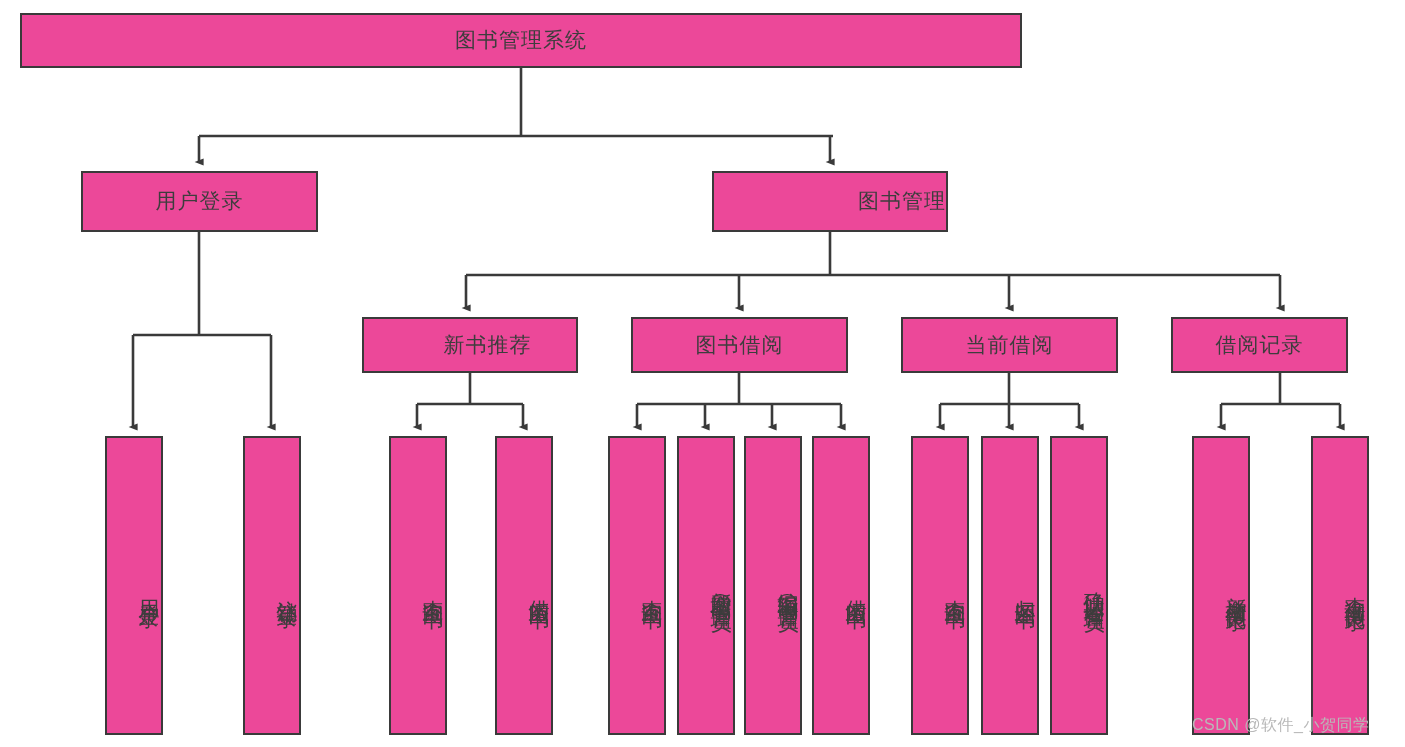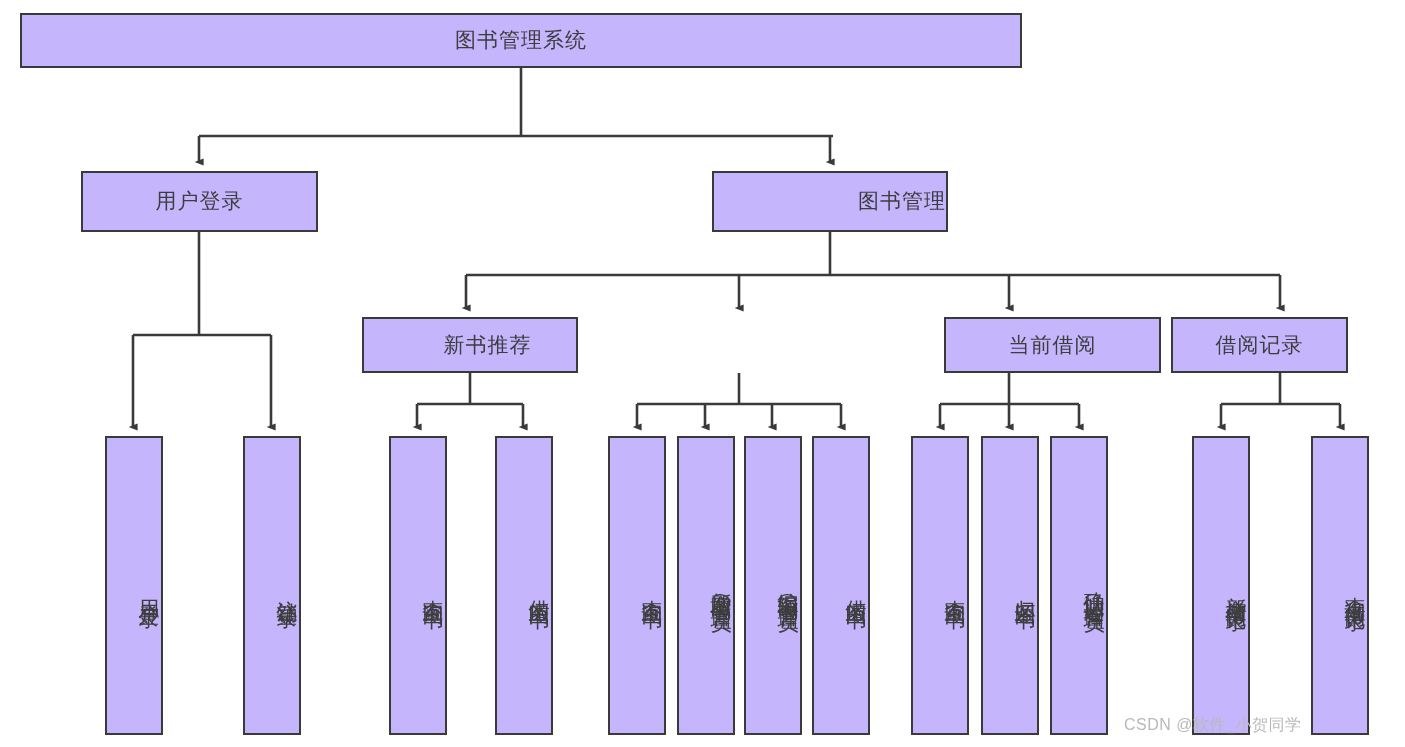--- a/index.html
+++ b/index.html
@@ -11,21 +11,21 @@
     overflow:hidden;
     position:relative;
   }
   #diagram{
     position:absolute;left:0;top:0;width:1405px;height:747px;
   }
   .node{
     position:absolute;
     box-sizing:border-box;
     border:2px solid #3a3a3a;
-    background:#c4b5fd;
+    background:#ec4899;
     display:flex;
     align-items:center;
     justify-content:center;
     color:#3d3d3d;
     z-index:3;
   }
   .node.horiz{
     font-size:21px;
     letter-spacing:1px;
   }
@@ -47,21 +47,21 @@
     white-space:normal;
     line-height:1.15;
   }
   svg#edges{
     position:absolute;left:0;top:0;width:1405px;height:747px;
     z-index:1;
     pointer-events:none;
   }
   #watermark{
     position:absolute;
-    left:1124px;top:715px;
+    left:1192px;top:715px;
     font-size:16px;
     color:#b9b9b9;
     z-index:5;
     white-space:nowrap;
     letter-spacing:0.5px;
   }
 </style>
 </head>
 <body>
 
@@ -124,21 +124,24 @@
   <div class="node horiz" style="left:81px;top:171px;width:237px;height:61px;">
     <span class="node-label">用户登录</span>
   </div>
   <div class="node horiz" style="left:712px;top:171px;width:236px;height:61px;justify-content:flex-end;">
     <span class="node-label">图书管理</span>
   </div>
 
   <div class="node horiz" style="left:362px;top:317px;width:216px;height:56px;padding-left:35px;">
     <span class="node-label">新书推荐</span>
   </div>
-  <div class="node horiz" style="left:901px;top:317px;width:217px;height:56px;margin-left:43px;">
+  <div class="node horiz" style="left:631px;top:317px;width:217px;height:56px;">
+    <span class="node-label">图书借阅</span>
+  </div>
+  <div class="node horiz" style="left:901px;top:317px;width:217px;height:56px;">
     <span class="node-label">当前借阅</span>
   </div>
   <div class="node horiz" style="left:1171px;top:317px;width:177px;height:56px;">
     <span class="node-label">借阅记录</span>
   </div>
 
   <div class="node vert" style="left:105px;top:436px;width:58px;height:299px;">
     <span class="node-label">用户登录</span>
   </div>
   <div class="node vert" style="left:243px;top:436px;width:58px;height:299px;">

